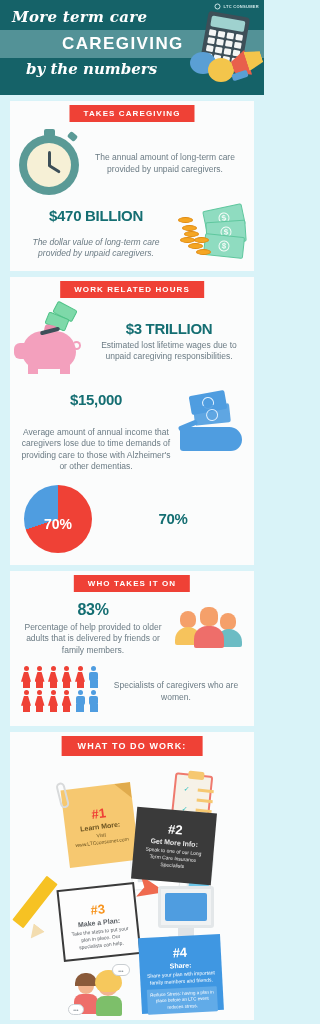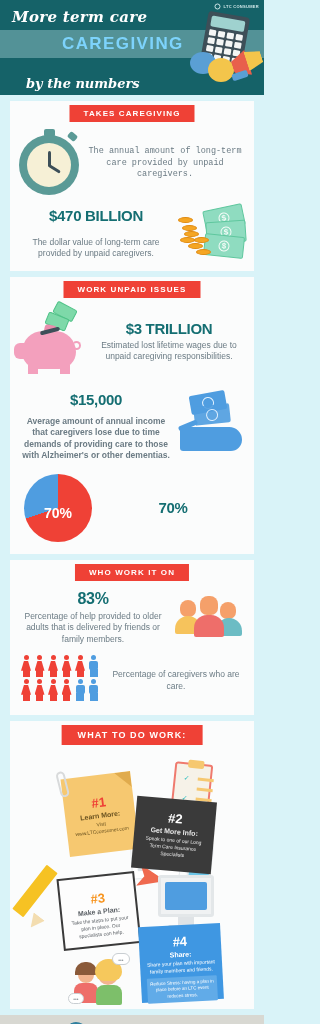--- a/index.html
+++ b/index.html
@@ -20,27 +20,26 @@
     position: absolute; left: 0; top: 30px; width: 264px; height: 28px;
     background: #5e9ba0; opacity: .85;
   }
   .hdr-line1 {
     position: absolute; left: 12px; top: 8px;
     color: #ffffff; font-size: 15px; font-style: italic; font-weight: bold;
     font-family: "DejaVu Serif", serif; letter-spacing: .3px;
   }
   .hdr-line2 {
     position: absolute; left: 62px; top: 34px;
-    color: #7dd3fc; font-size: 17px; font-weight: bold; letter-spacing: 1.4px;
+    color: #ffffff; font-size: 17px; font-weight: bold; letter-spacing: 1.4px;
   }
   .hdr-line3 {
     position: absolute; left: 26px; top: 60px;
-    color: #ffffff; font-size: 13px; font-style: italic; font-weight: bold;
+    color: #ffffff; font-size: 15px; font-style: italic; font-weight: bold;
     font-family: "DejaVu Serif", serif;
-    margin-top: 16px;
   }
   .hdr-logo {
     position: absolute; right: 5px; top: 3px;
     display: flex; align-items: center; gap: 2px;
   }
   .hdr-logo-text { color: #cfe6e8; font-size: 4px; letter-spacing: .3px; font-weight: bold; }
 
   
   .calc {
     position: absolute; right: 18px; top: 14px; width: 42px; height: 52px;
@@ -368,28 +367,28 @@
     <div class="row" style="padding:6px 8px 0 6px;">
       <div class="clock">
         <div class="clock-top"></div>
         <div class="clock-btn"></div>
         <div class="clock-ring"></div>
         <div class="clock-face"></div>
         <div class="clock-hand-h"></div>
         <div class="clock-hand-m"></div>
       </div>
       <div style="flex:1;padding-left:2px;">
-        <div class="desc" style="margin-top:3px;padding:0 4px;font-family:Liberation Mono, monospace;">The annual amount of long-term care provided by unpaid caregivers.</div>
+        <div class="desc" style="margin-top:3px;padding:0 4px;">The annual amount of long-term care provided by unpaid caregivers.</div>
       </div>
     </div>
 
     <div class="row" style="padding:10px 6px 0 8px;">
       <div style="flex:1;">
         <div class="hl" style="font-size:15px;text-align:center;">$470 BILLION</div>
-        <div class="desc" style="margin-top:13px;padding:0 6px;">The dollar value of long-term care provided by unpaid caregivers.</div>
+        <div class="desc" style="margin-top:13px;padding:0 6px;font-style:italic;">The dollar value of long-term care provided by unpaid caregivers.</div>
       </div>
       <div class="money">
         <div class="bill" style="left:30px;top:2px;transform:rotate(-12deg);">
             <span>$</span>
           </div>
         <div class="bill" style="left:32px;top:16px;transform:rotate(-4deg);">
             <span>$</span>
           </div>
         <div class="bill" style="left:30px;top:30px;transform:rotate(6deg);">
             <span>$</span>
@@ -400,21 +399,21 @@
         <div class="coin" style="left:14px;top:38px;"></div>
         <div class="coin" style="left:20px;top:32px;"></div>
         <div class="coin" style="left:22px;top:44px;"></div>
         <div class="coin" style="left:4px;top:12px;"></div>
       </div>
     </div>
   </div>
 
   <div class="section" style="padding-bottom:12px;">
     <div class="sec-title-wrap">
-      <div class="sec-title">WORK UNPAID ISSUES</div>
+      <div class="sec-title">WORK RELATED HOURS</div>
     </div>
 
     <div class="row" style="padding:6px 8px 0 4px;">
       <div class="piggy">
         <div class="piggy-bill" style="left:40px;top:0px;transform:rotate(28deg);"></div>
         <div class="piggy-bill" style="left:32px;top:10px;transform:rotate(22deg);"></div>
         <div class="piggy-ear"></div>
         <div class="piggy-body"></div>
         <div class="piggy-snout"></div>
         <div class="piggy-tail"></div>
@@ -424,21 +423,21 @@
       </div>
       <div style="flex:1;">
         <div class="hl" style="font-size:15px;text-align:center;">$3 TRILLION</div>
         <div class="desc" style="margin-top:3px;padding:0 4px;">Estimated lost lifetime wages due to unpaid caregiving responsibilities.</div>
       </div>
     </div>
 
     <div class="row" style="padding:14px 4px 0 6px;align-items:flex-start;">
       <div style="flex:1;">
         <div class="hl" style="font-size:15px;text-align:center;">$15,000</div>
-        <div class="desc" style="margin-top:8px;padding:0 2px;font-weight:bold;">Average amount of annual income that caregivers lose due to time demands of providing care to those with Alzheimer's or other dementias.</div>
+        <div class="desc" style="margin-top:19px;padding:0 2px;">Average amount of annual income that caregivers lose due to time demands of providing care to those with Alzheimer's or other dementias.</div>
       </div>
       <div class="handcash">
         <div class="hc-bill" style="left:14px;top:2px;transform:rotate(-10deg);"></div>
         <div class="hc-bill" style="left:18px;top:14px;transform:rotate(-6deg);opacity:.9;"></div>
         <div class="hc-finger" style="left:2px;top:32px;width:20px;transform:rotate(-22deg);"></div>
         <div class="hc-finger" style="left:4px;top:38px;width:22px;transform:rotate(-12deg);"></div>
         <div class="hc-hand"></div>
       </div>
     </div>
 
@@ -447,21 +446,21 @@
         <div class="pie-label">70%</div>
       </div>
       <div style="flex:1;padding-left:6px;">
         <div class="hl" style="font-size:15px;text-align:center;">70%</div>
       </div>
     </div>
   </div>
 
   <div class="section" style="padding-bottom:12px;">
     <div class="sec-title-wrap">
-      <div class="sec-title">WHO WORK IT ON</div>
+      <div class="sec-title">WHO TAKES IT ON</div>
     </div>
 
     <div class="row" style="padding:8px 6px 0 4px;justify-content:space-between;">
       <div style="flex:1;">
         <div class="hl" style="font-size:16px;text-align:center;">83%</div>
         <div class="desc" style="margin-top:3px;padding:0 2px;">Percentage of help provided to older adults that is delivered by friends or family members.</div>
       </div>
       <div class="trio">
         <div class="p-head" style="left:8px;top:4px;"></div>
         <div class="p-body" style="left:3px;top:20px;background:#f6c35c;"></div>
@@ -533,21 +532,21 @@
               <div class="fig-legs-m" style="background:#4f9de0"></div>
             </div>
           <div class="fig">
               <div class="fig-head" style="background:#4f9de0"></div>
               <div class="fig-body-m" style="background:#4f9de0"></div>
               <div class="fig-legs-m" style="background:#4f9de0"></div>
             </div>
         </div>
       </div>
       <div style="flex:1;padding-left:4px;">
-        <div class="desc" style="margin-top:3px;">Percentage of caregivers who are care.</div>
+        <div class="desc" style="margin-top:3px;">Specialists of caregivers who are women.</div>
       </div>
     </div>
   </div>
 
   <div class="section">
     <div class="sec-title-wrap" style="height:26px;">
       <div class="sec-title" style="font-size:9px;padding:5px 16px;">WHAT TO DO WORK:</div>
     </div>
 
     <div class="steps">

